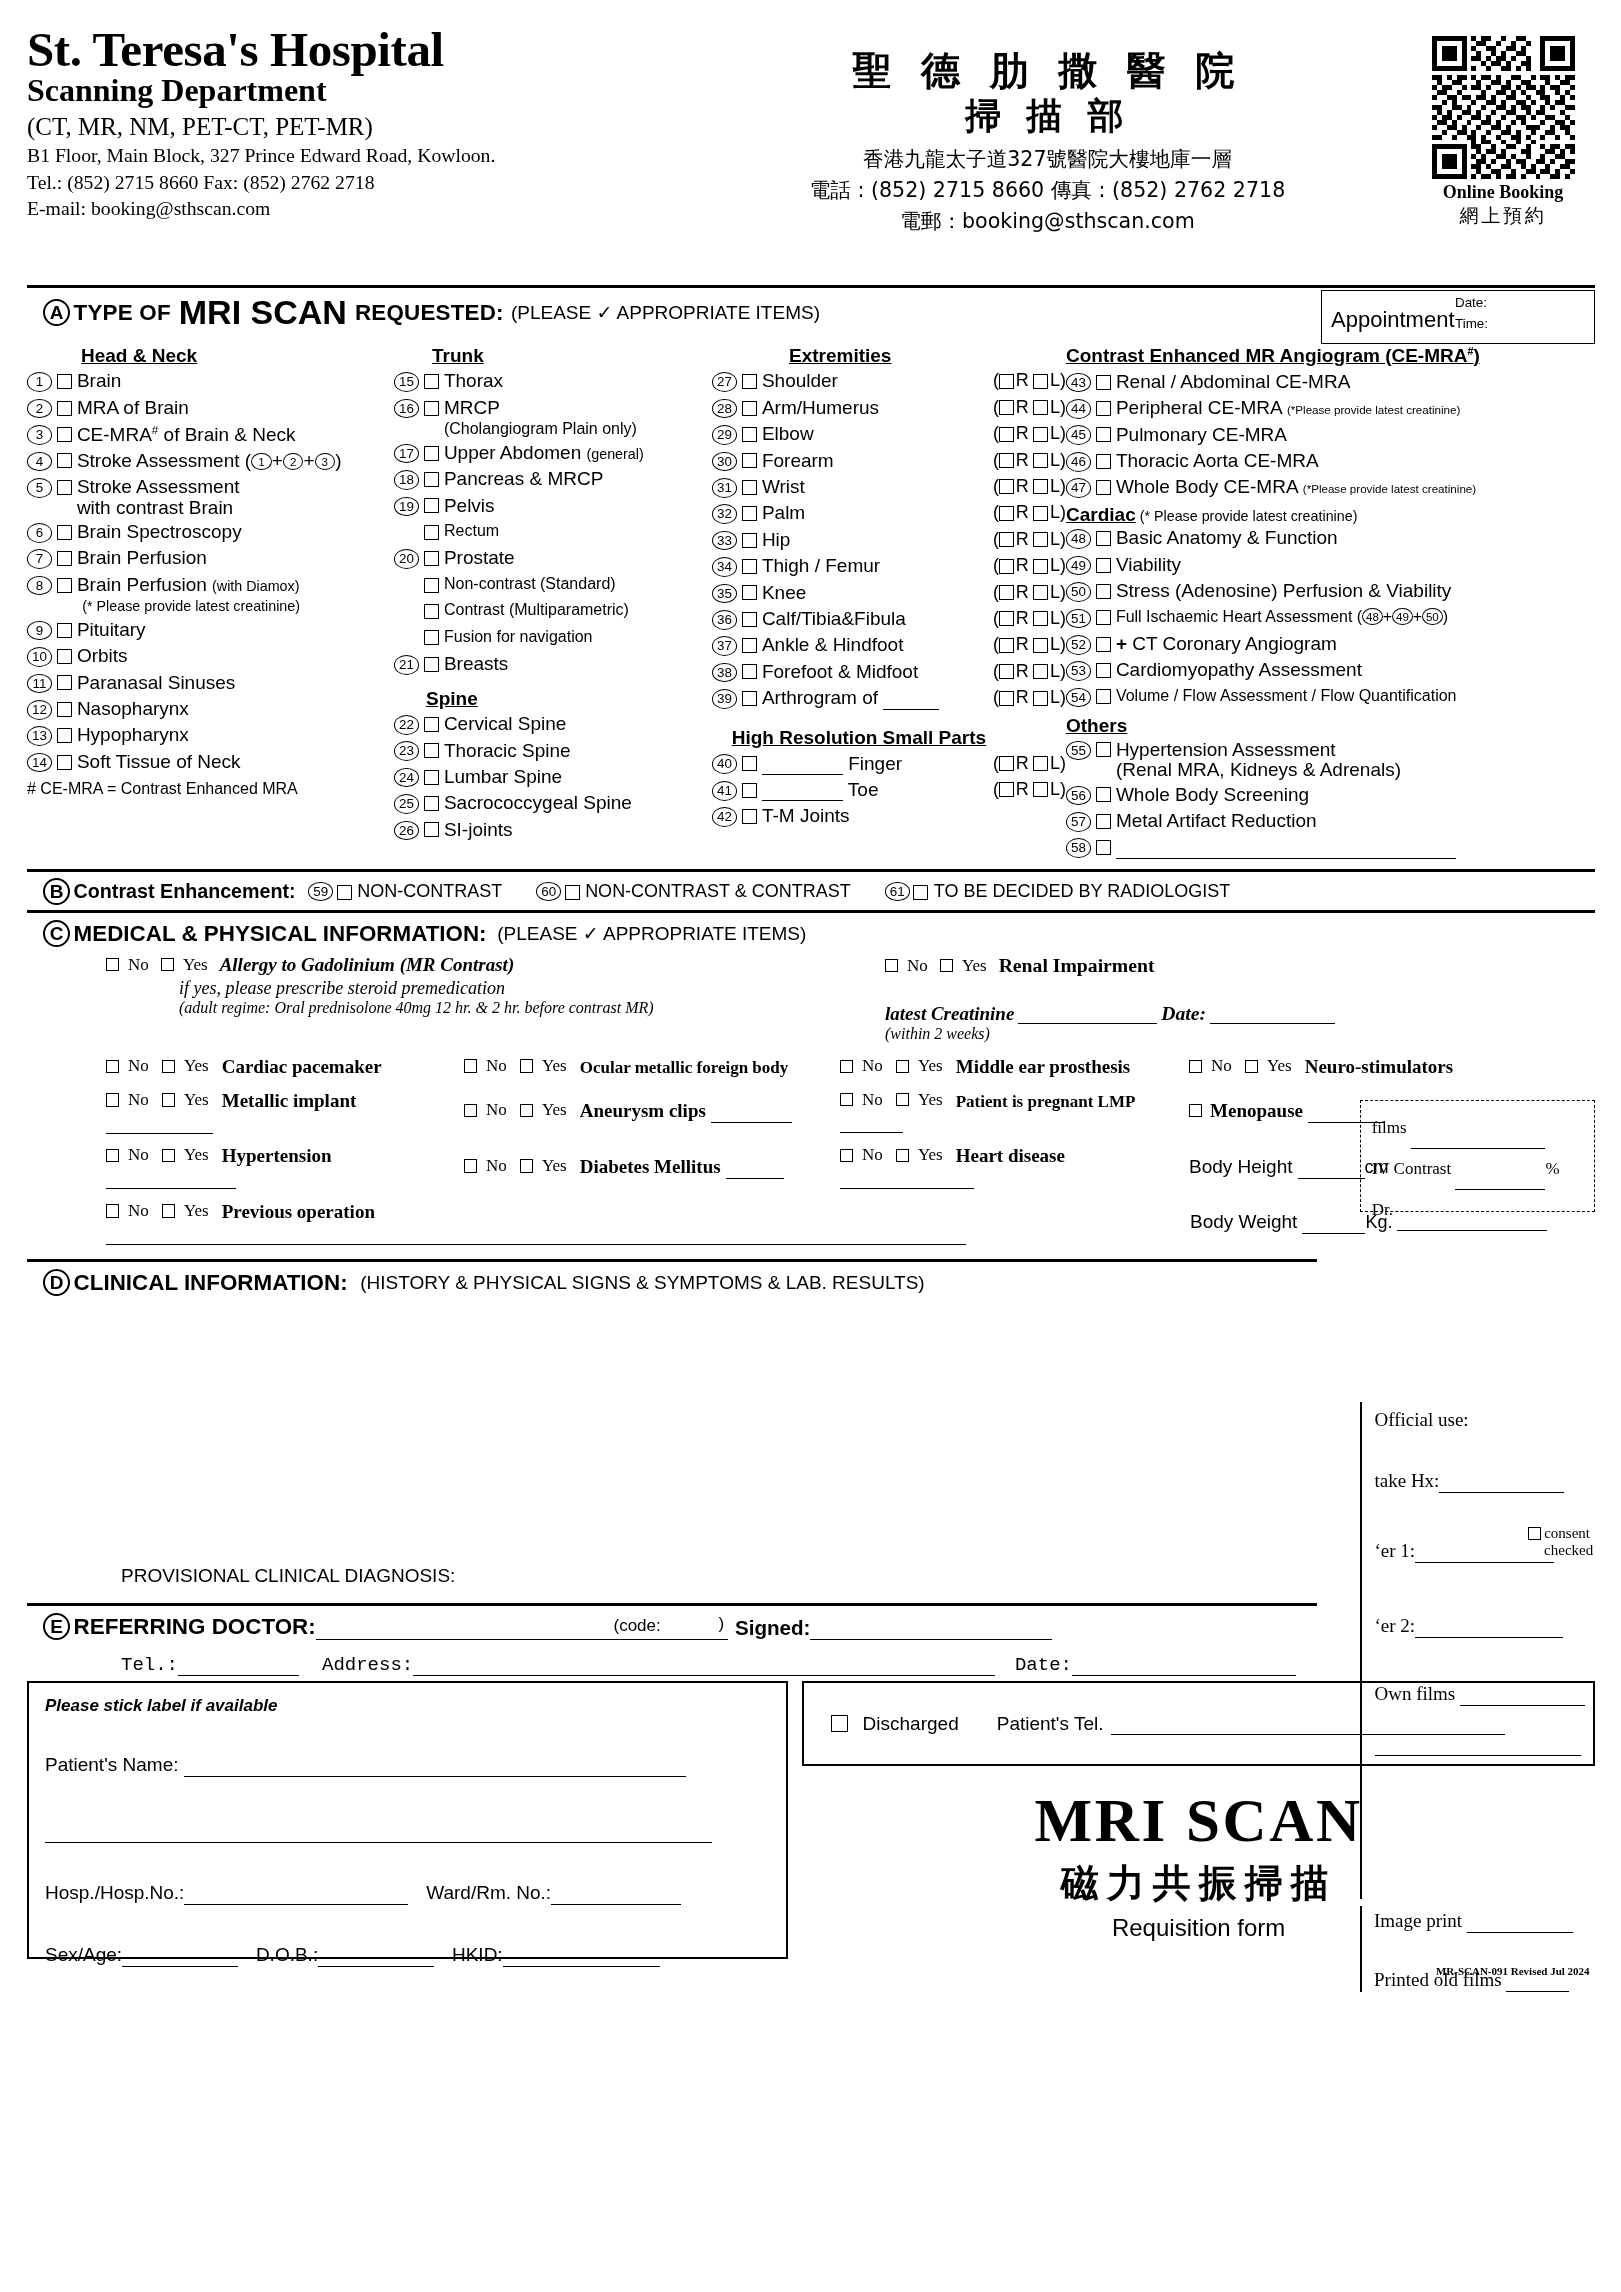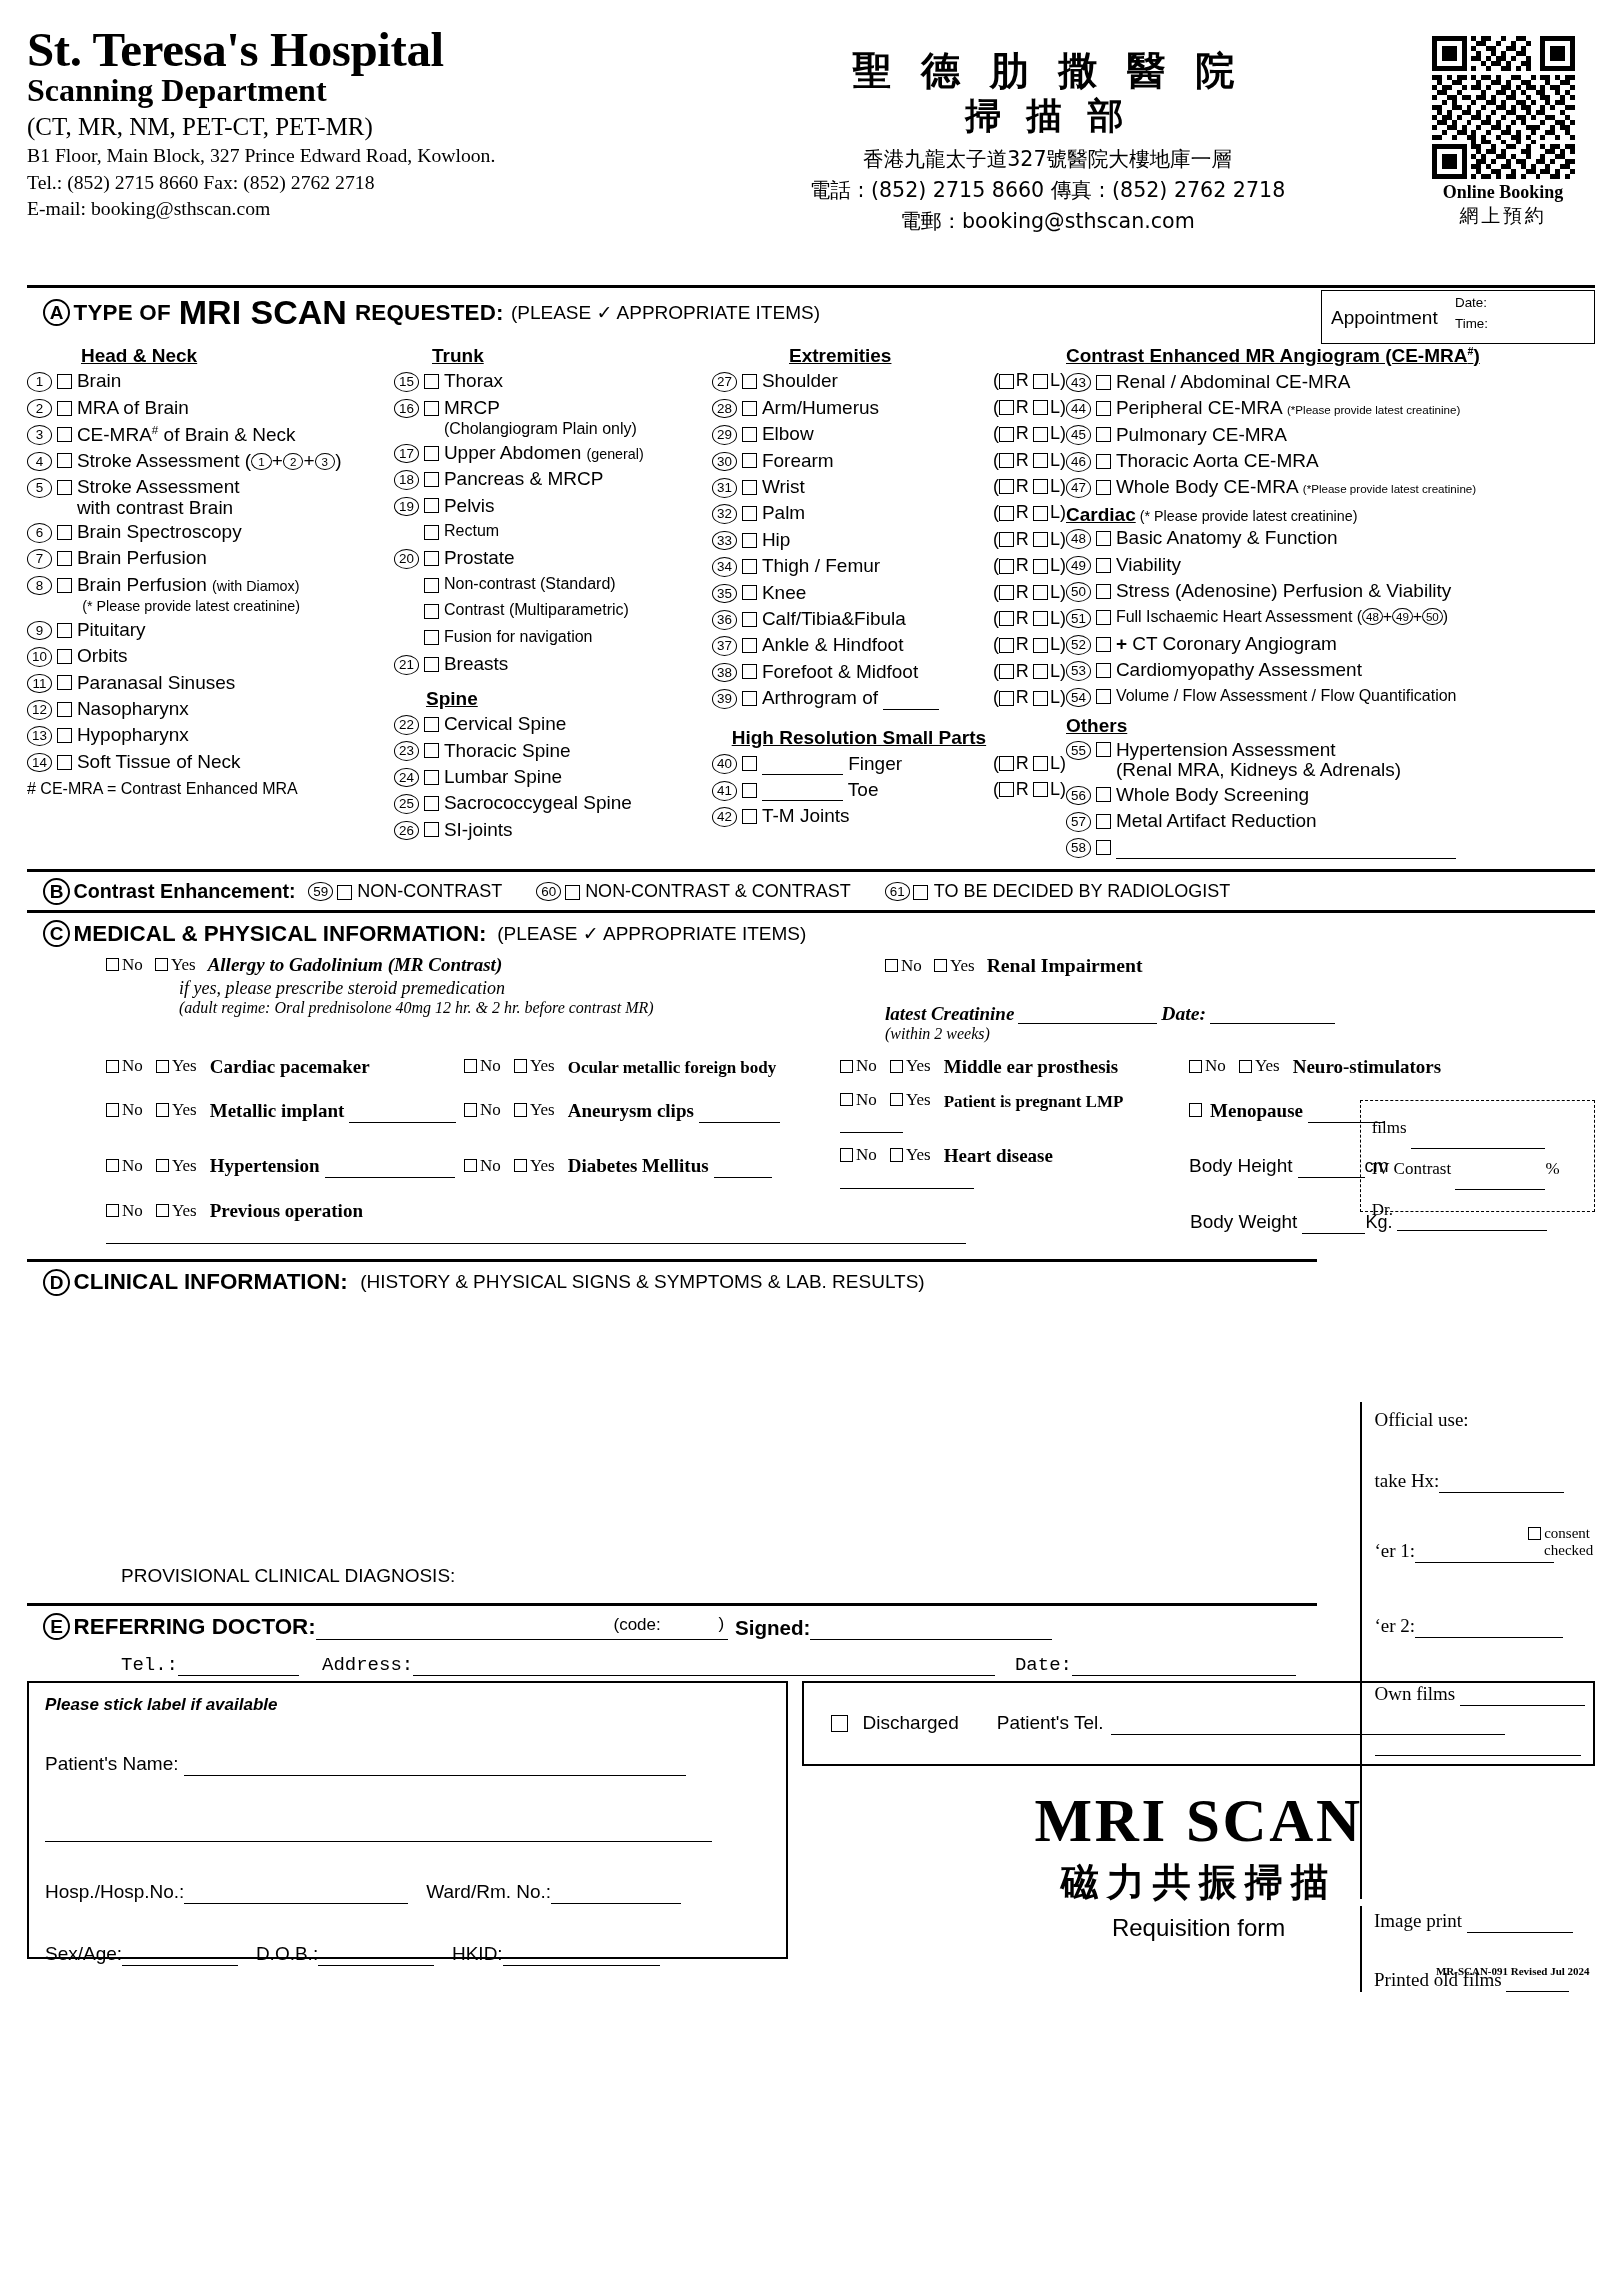--- a/index.html
+++ b/index.html
@@ -39,21 +39,21 @@
     font-family:"Liberation Sans", sans-serif; vertical-align:middle; margin-right:3.6px;
   }
   .secA-bar { display:flex; align-items:center; padding:5.4px 0 3.6px 16px; position:relative; }
   .secA-title { font-size:22.4px; font-weight:bold; letter-spacing:0.2px; }
   .secA-big { font-size:34px; font-weight:bold; margin:0 8px; }
   .secA-small { font-size:19px; margin-left:7.2px; }
   .appt-box {
     position:absolute; right:0; top:1.8px; width:274px; height:54px;
     border:1.8px solid #000; font-family:"Liberation Sans", sans-serif;
   }
-  .appt-box .ap-label { position:absolute; left:9px; top:16px; font-size:19px; }
+  .appt-box .ap-label { position:absolute; left:9px; top:16px; font-size:22px; }
   .appt-box .ap-dt { position:absolute; left:133px; top:2.7px; font-size:13.4px; line-height:1.55; }
 
   
   .grid { display:flex; padding-top:9px; }
   .col-hn  { width:367px; }
   .col-tr  { width:318px; }
   .col-ex  { width:354px; }
   .col-ce  { width:524px; }
   .cat { font-weight:bold; font-size:19px; text-decoration:underline; margin:0 0 4.5px 0;
          font-family:"Liberation Sans", sans-serif; display:inline-block; }
@@ -96,21 +96,21 @@
   .secC-title { display:flex; align-items:center; padding:7.2px 0 3.6px 16px; }
   .secC-title .t1 { font-size:22.4px; font-weight:bold; }
   .secC-title .t2 { font-size:19px; margin-left:10.7px; }
   .egfr-box {
     position:absolute; right:27px; top:1100px; width:235px; height:112px;
     border:1.8px dashed #000; font-family:"Liberation Serif", serif; font-size:17px;
     padding:7.2px 9px 0 10.7px; line-height:2.35;
   }
   .egfr-box .ul { display:inline-block; border-bottom:1.2px solid #000; }
 
-  .yn { display:inline-flex; align-items:center; white-space:nowrap; }
+  .yn { display:inline-flex; align-items:center; white-space:nowrap;gap:6px; }
   .yn .cbx { width:13.4px; height:13.4px; margin:0 2.7px 0 0; }
   .yn .w { font-family:"Liberation Serif", serif; font-size:17px; margin-right:8px; }
   .med-serif { font-family:"Liberation Serif", serif; }
   .it { font-style:italic; }
   .bold { font-weight:bold; }
 
   .cRow { display:flex; align-items:center; padding-left:79px; margin-bottom:11.6px; font-size:18px; }
   .cRow .item { font-family:"Liberation Serif", serif; font-weight:bold; font-size:19px; }
   .cRow .itemsm { font-family:"Liberation Serif", serif; font-weight:bold; font-size:17px; }
 

